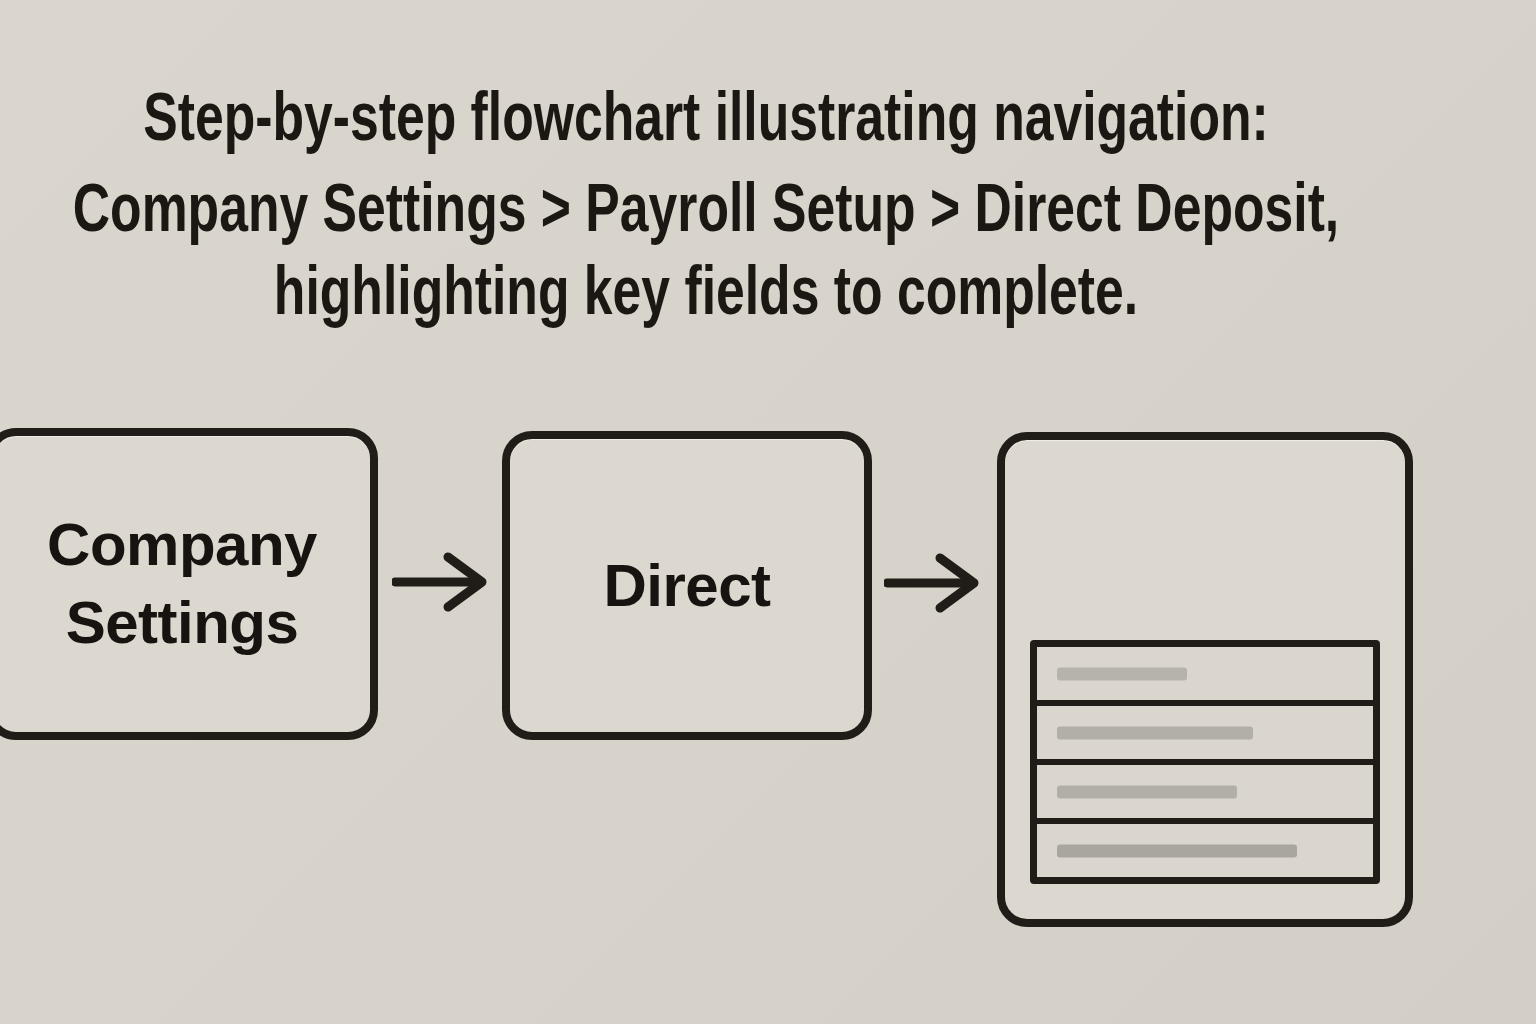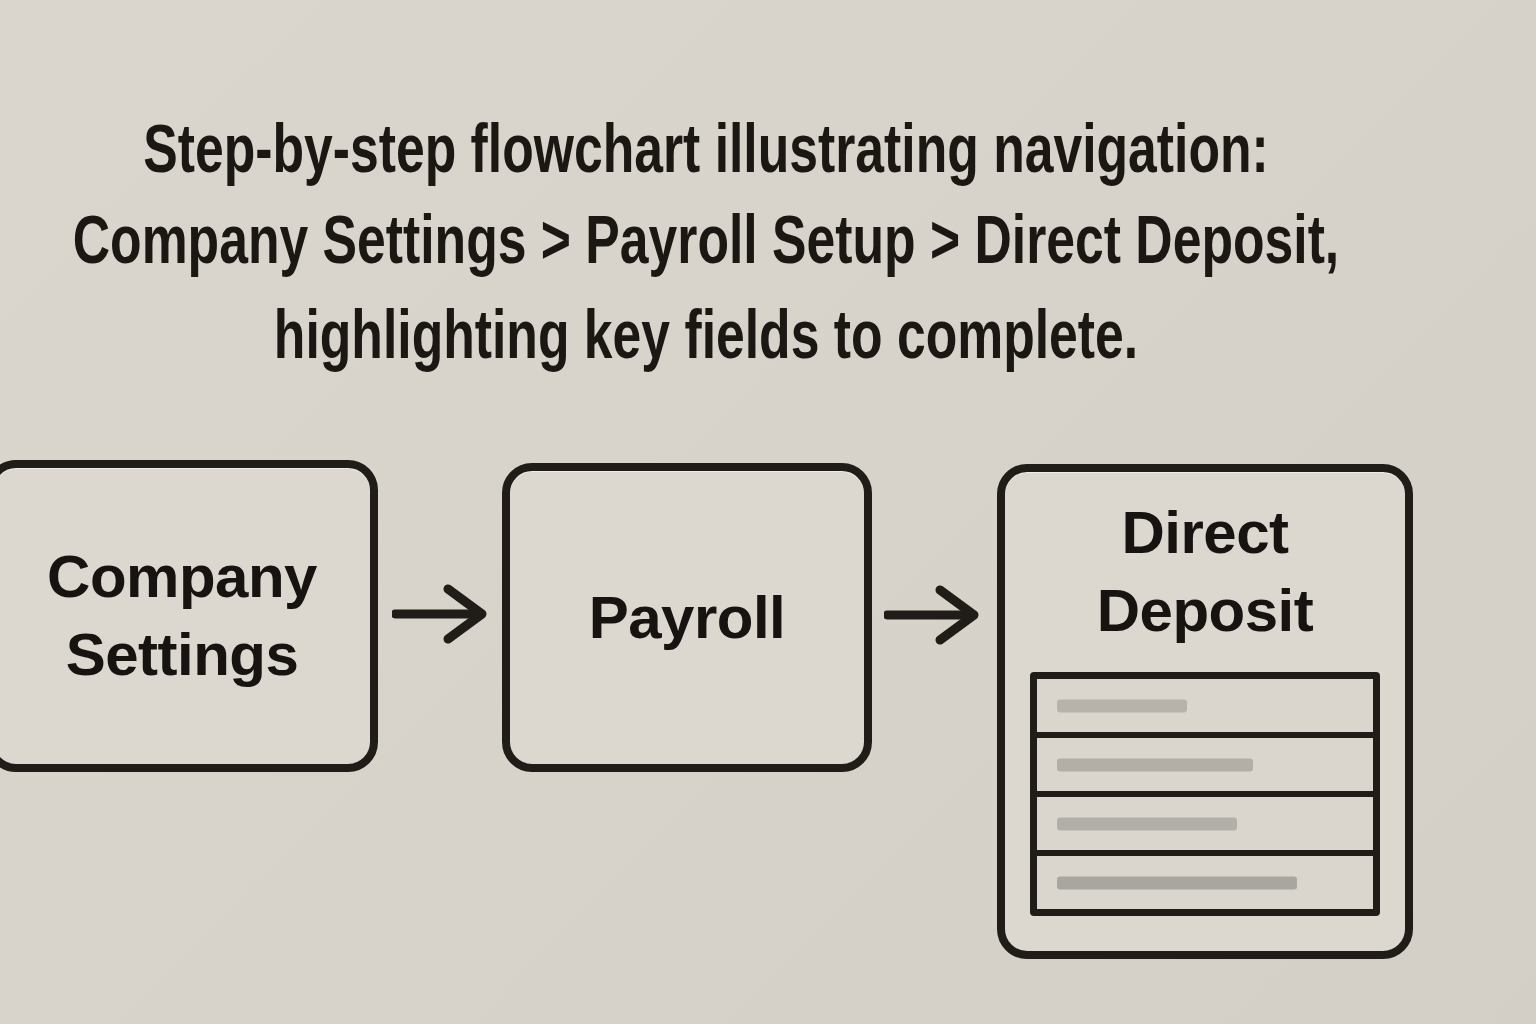--- a/index.html
+++ b/index.html
@@ -3,41 +3,41 @@
 <meta charset="utf-8">
 <style>
   html, body { margin: 0; padding: 0; }
   body {
     width: 1536px; height: 1024px;
     overflow: hidden;
     position: relative;
     background: linear-gradient(135deg, #dad6cd 0%, #d7d3ca 55%, #d3cfc6 100%);
     font-family: "Liberation Sans", sans-serif;
   }
-  .canvas { position: absolute; inset: 0; margin-top: 32px; }
+  .canvas { position: absolute; inset: 0; }
 
   
   .title-line {
     position: absolute;
     left: 706px;
     transform: translateX(-50%);
     white-space: nowrap;
     font-size: 68px;
     font-weight: 700;
     line-height: 68px;
     color: #1b1814;
   }
   .title-line > span {
     display: inline-block;
     transform: scaleX(0.76);
     transform-origin: 50% 50%;
   }
   .tl1 { top: 82px; }
   .tl2 { top: 173px; }
-  .tl3 { top: 268px; }
+  .tl3 { top: 256px; }
 
   
   .node {
     position: absolute;
     box-sizing: border-box;
     border: 8px solid #201d19;
     border-radius: 30px;
     background: #dcd8cf;
     box-shadow: 0 1px 0 rgba(255,255,255,0.5) inset;
   }
@@ -113,36 +113,32 @@
 
   <div class="arrow arrow1">
     <svg width="100" height="64" viewBox="0 0 100 64">
       <path d="M3 32 H84" stroke="#201d19" stroke-width="9" fill="none" stroke-linecap="round"></path>
       <path d="M56 7 L90 32 L56 57" stroke="#201d19" stroke-width="9" fill="none" stroke-linecap="round" stroke-linejoin="round"></path>
     </svg>
   </div>
 
   <div class="node node2">
     <div class="node-label">
-      <div>Payroll</div>
+      <div>Direct</div>
     </div>
   </div>
 
   <div class="arrow arrow2">
     <svg width="100" height="64" viewBox="0 0 100 64">
       <path d="M3 32 H84" stroke="#201d19" stroke-width="9" fill="none" stroke-linecap="round"></path>
       <path d="M56 7 L90 32 L56 57" stroke="#201d19" stroke-width="9" fill="none" stroke-linecap="round" stroke-linejoin="round"></path>
     </svg>
   </div>
 
   <div class="node node3">
-    <div class="node-label">
-      <div>Direct</div>
-      <div>Deposit</div>
-    </div>
     <div class="dd-form" id="dd-form">
         <div class="dd-row">
           <div class="dd-bar" style="width: 130px; background: rgb(182, 178, 172);"></div>
         </div>
         <div class="dd-row">
           <div class="dd-bar" style="width: 196px; background: rgb(178, 174, 168);"></div>
         </div>
         <div class="dd-row">
           <div class="dd-bar" style="width: 180px; background: rgb(178, 174, 168);"></div>
         </div>

